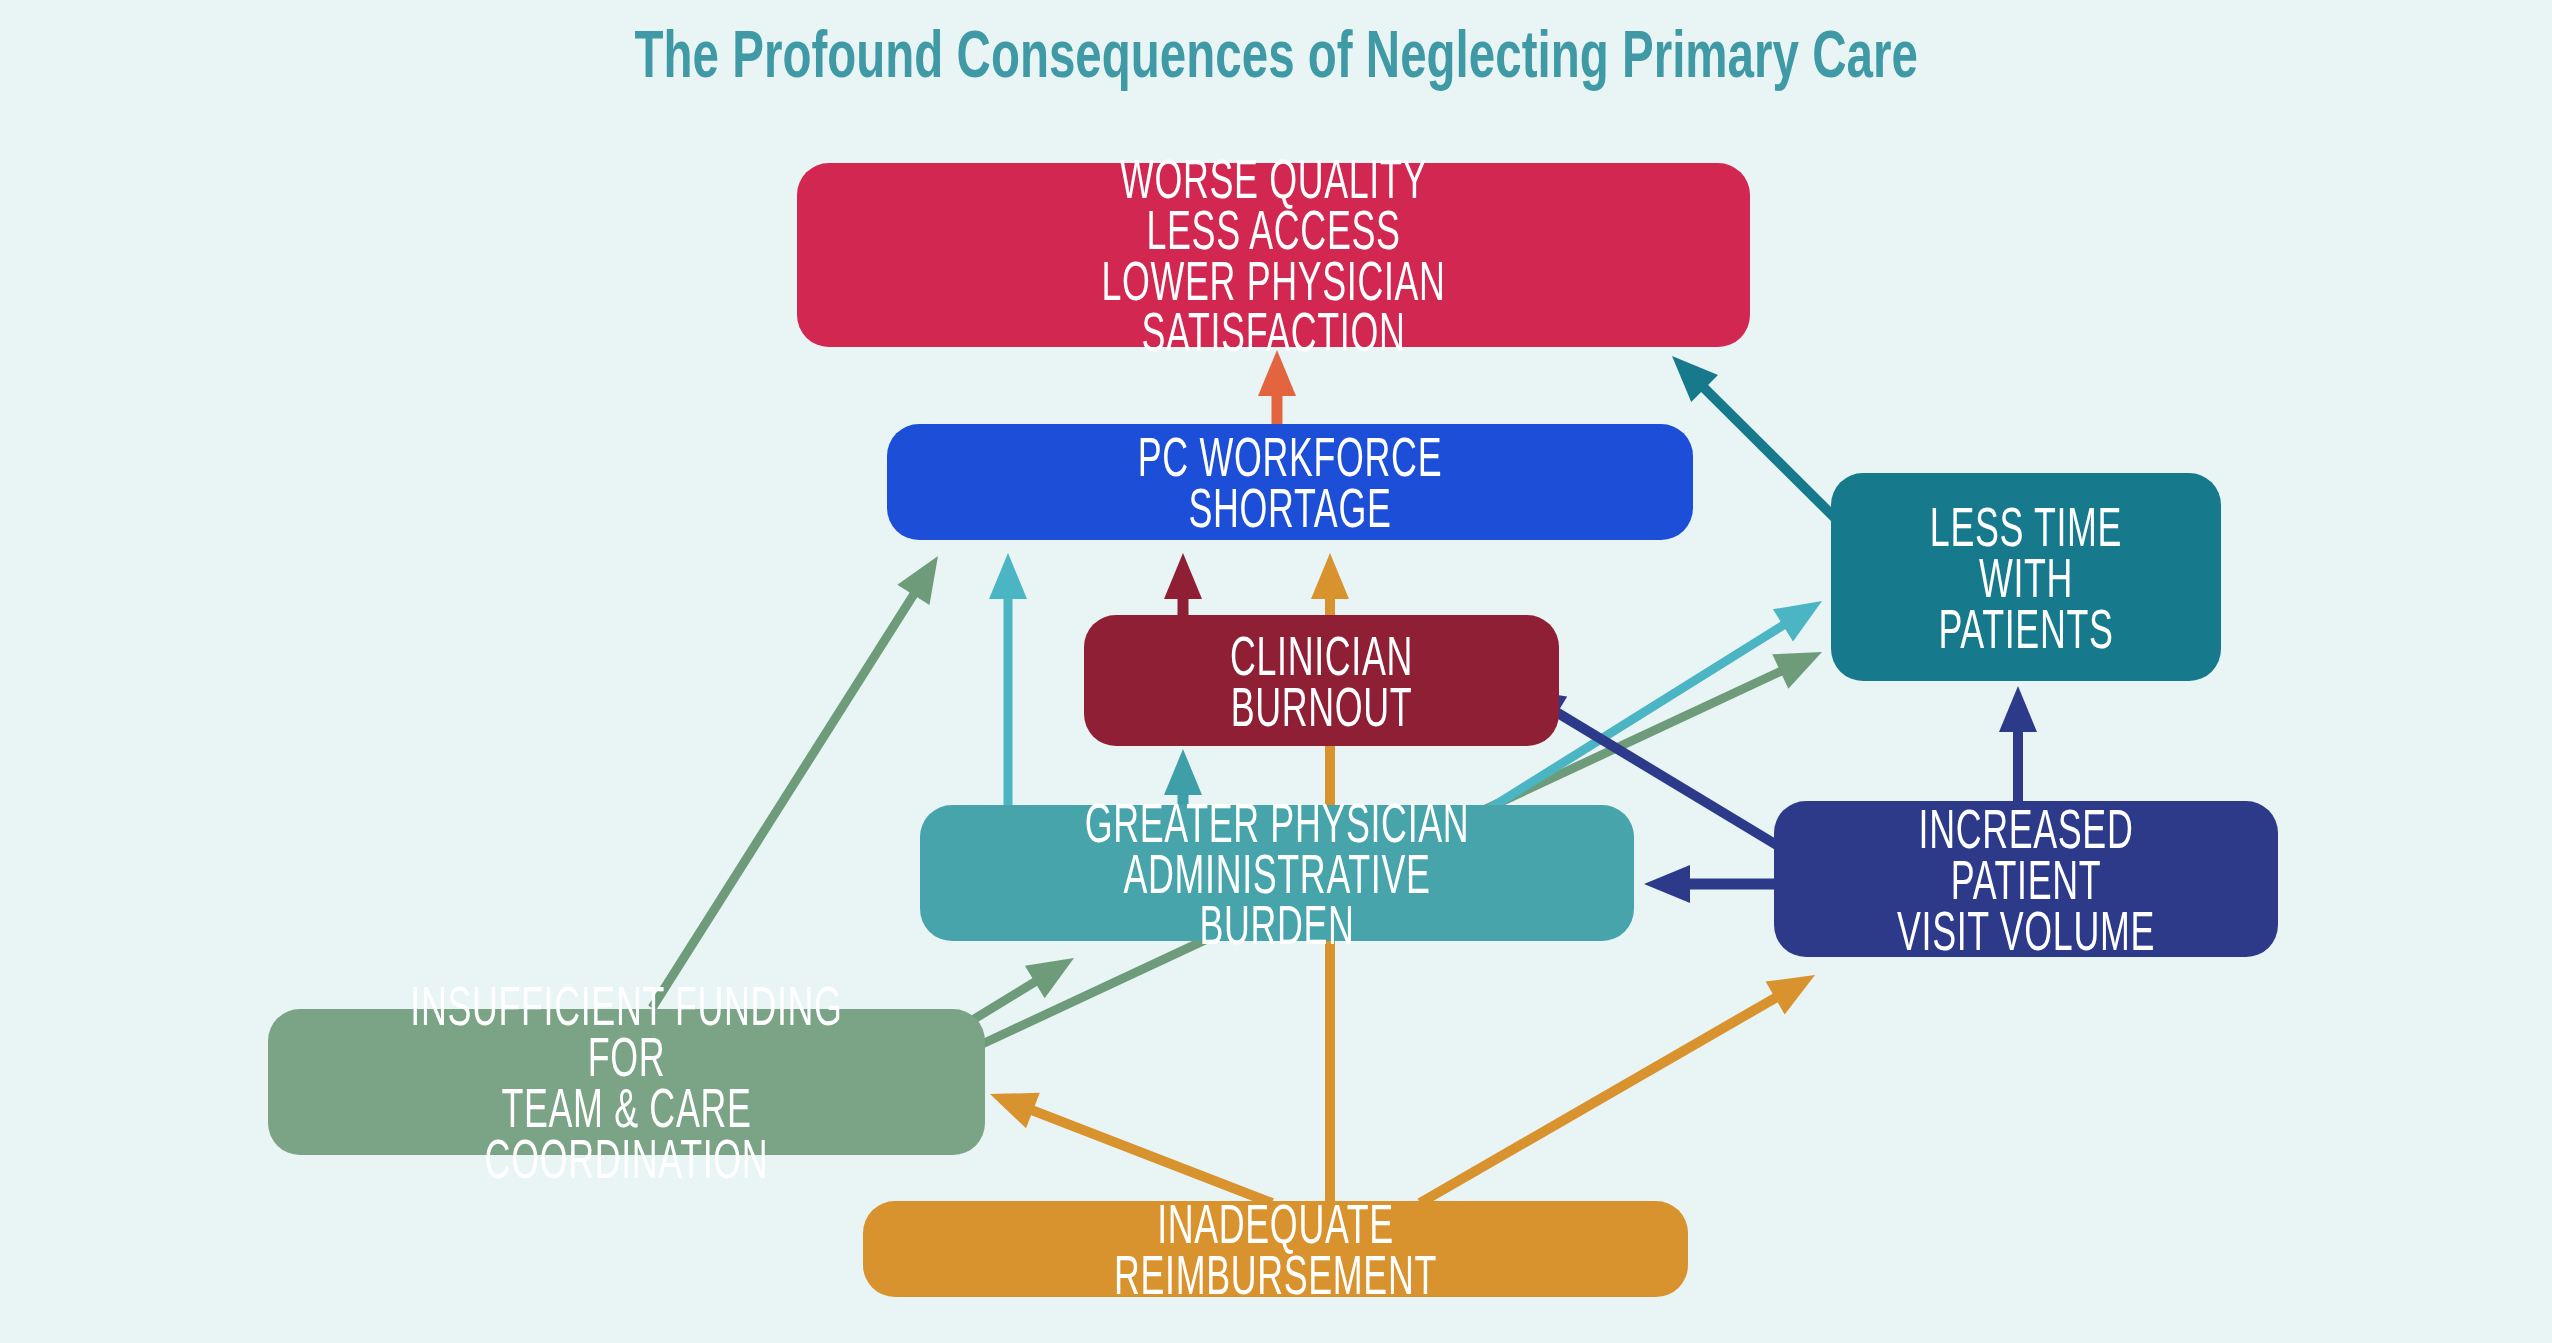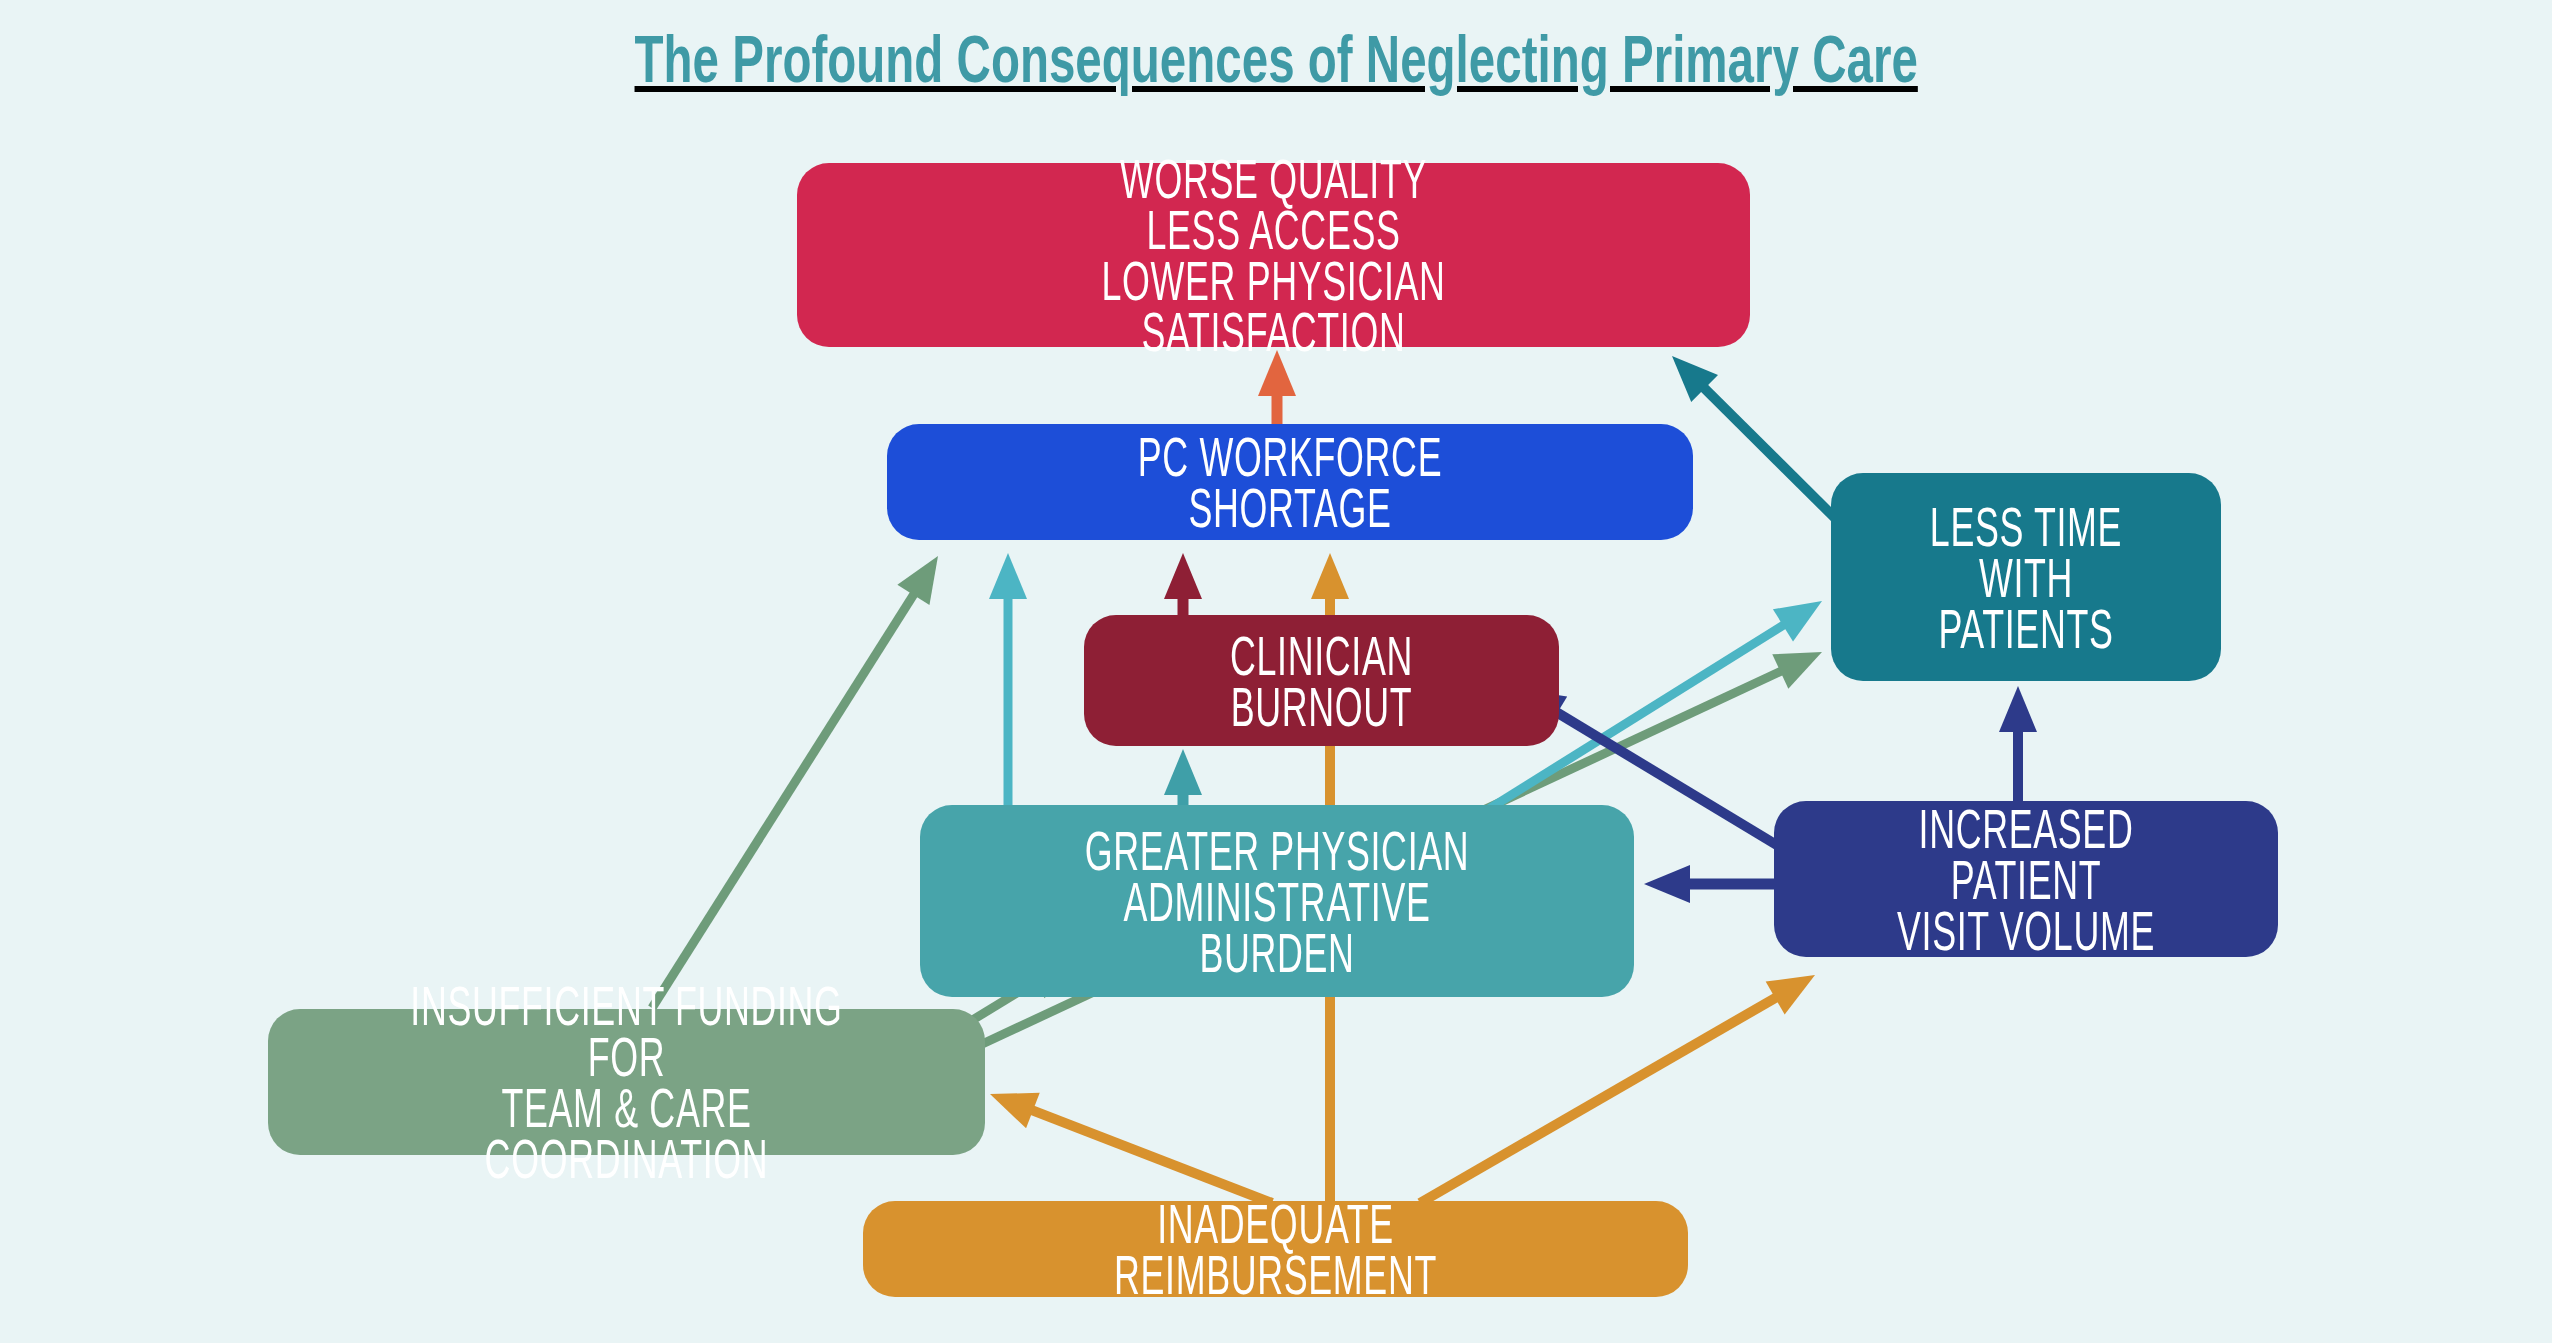--- a/index.html
+++ b/index.html
@@ -22,24 +22,23 @@
     width: 2552px;
     height: 1343px;
     z-index: 1;
   }
   .title-wrap {
     position: absolute;
     left: 0; top: 16px;
     width: 2552px;
     height: 86px;
     display: flex;
-    align-items: center;
+    align-items: flex-start;
     justify-content: center;
     z-index: 2;
-    text-decoration: underline;
   }
   .title-text {
     display: inline-block;
     font-size: 66px;
     font-weight: bold;
     letter-spacing: 0px;
     white-space: nowrap;
     transform: scaleX(0.72);
     transform-origin: center center;
   }
@@ -144,21 +143,21 @@
   <div class="node" style="left: 874px; top: 424px; width: 806px; height: 116px; background: #1d4ed8; color: rgb(255, 255, 255); margin-left: 13px;">
     <span class="node-label">PC WORKFORCE SHORTAGE</span>
   </div>
   <div class="node" style="left: 1084px; top: 615px; width: 475px; height: 131px; background: rgb(142, 31, 53); color: rgb(255, 255, 255);">
     <span class="node-label">CLINICIAN BURNOUT</span>
   </div>
   <div class="node" style="left: 1831px; top: 473px; width: 390px; height: 208px; background: rgb(23, 121, 140); color: rgb(255, 255, 255);">
     <span class="node-label">LESS TIME WITH
 PATIENTS</span>
   </div>
-  <div class="node" style="left: 920px; top: 805px; width: 714px; height: 192px; background: rgb(71, 164, 170); color: rgb(255, 255, 255);">
+  <div class="node" style="left: 920px; top: 805px; width: 714px; height: 136px; background: rgb(71, 164, 170); color: rgb(255, 255, 255);">
     <span class="node-label">GREATER PHYSICIAN
 ADMINISTRATIVE BURDEN</span>
   </div>
   <div class="node" style="left: 1774px; top: 801px; width: 504px; height: 156px; background: rgb(45, 58, 138); color: rgb(255, 255, 255);">
     <span class="node-label">INCREASED PATIENT
 VISIT VOLUME</span>
   </div>
   <div class="node" style="left: 268px; top: 1009px; width: 717px; height: 146px; background: rgb(123, 163, 133); color: rgb(255, 255, 255); align-items: center;">
     <span class="node-label">INSUFFICIENT FUNDING FOR
 TEAM &amp; CARE COORDINATION</span>

